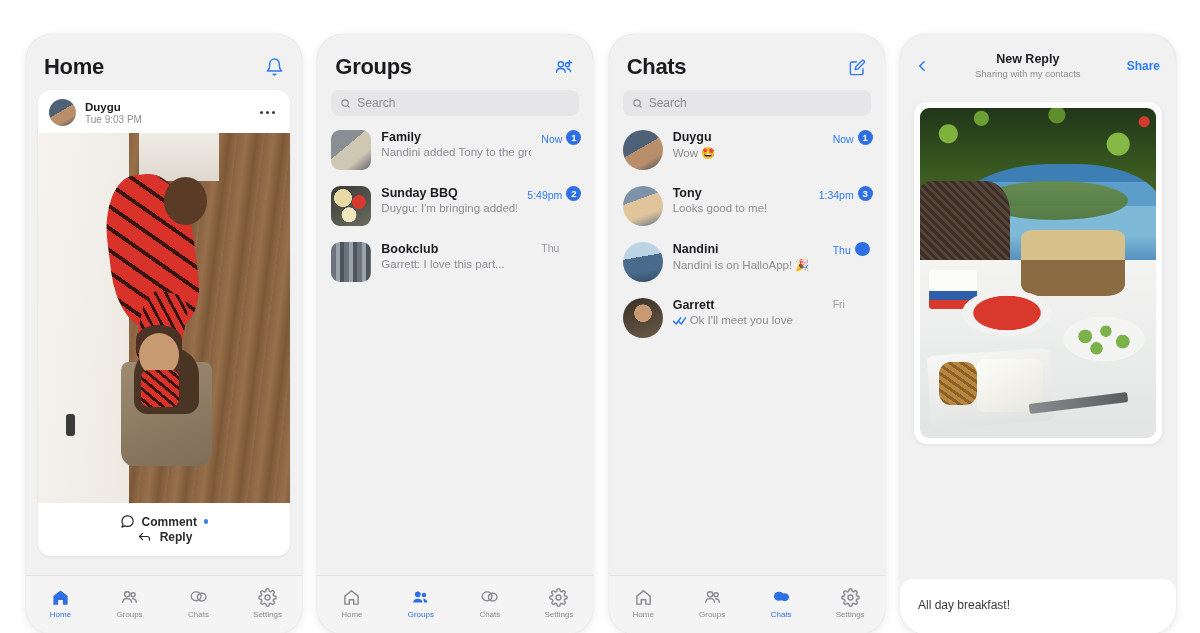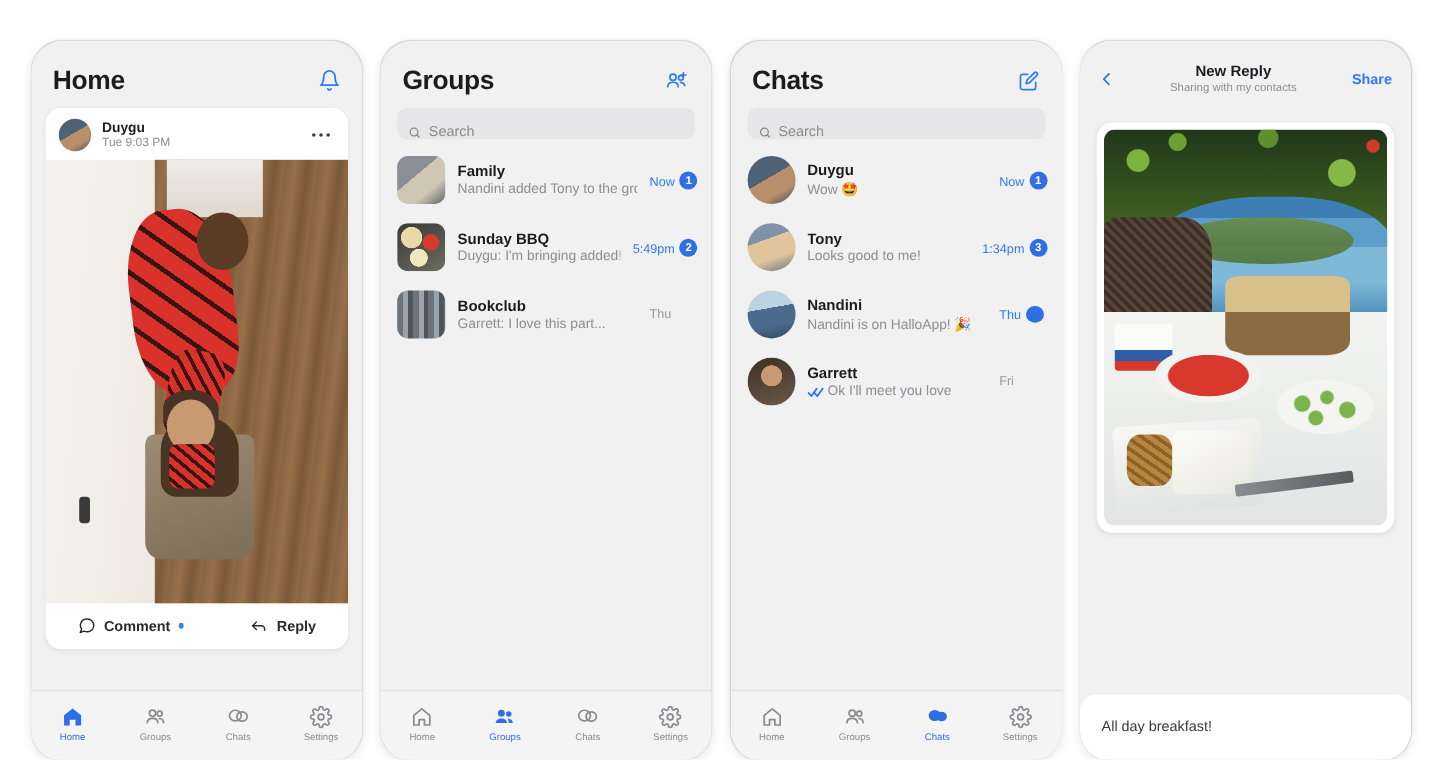--- a/index.html
+++ b/index.html
@@ -52,32 +52,32 @@
   }
   .hdr-icon { line-height: 0; cursor: pointer; }
 
   
   .search {
     margin: 4px 14px 6px 14px;
     height: 26px;
     background: #e6e6e8;
     border-radius: 8px;
     display: flex;
-    align-items: flex-end;
+    align-items: center;
     padding: 0 9px;
     gap: 6px;
     flex: 0 0 auto;
   }
   .search-ph { font-size: 12px; color: #8b8b90; }
 
   
   .list { flex: 1 1 auto; overflow: hidden; }
   .row {
     display: flex;
-    align-items: center;
+    align-items: flex-start;
     padding: 8px 12px 8px 14px;
     gap: 10px;
   }
   .av {
     width: 40px; height: 40px;
     flex: 0 0 auto;
     border-radius: 9px;
     overflow: hidden;
     position: relative;
     background: #cfcfd4;
@@ -145,20 +145,21 @@
   .post-av { width: 27px; height: 27px; border-radius: 50%; overflow: hidden; flex:0 0 auto; }
   .post-who { flex: 1 1 auto; }
   .post-name { font-size: 11.5px; font-weight: bold; color: #1c1c1e; }
   .post-time { font-size: 10px; color: #8d8d92; margin-top: 1px; }
   .post-more { display: flex; gap: 2.5px; padding: 4px; cursor: pointer; }
   .post-more i { width: 3.5px; height: 3.5px; border-radius: 50%; background: #3a3a3c; display:block; }
   .post-photo { height: 370px; position: relative; overflow: hidden; }
   .post-actions {
     display: flex; align-items: center; justify-content: space-around;
     padding: 11px 0 12px 0;
+    flex-direction: column;
   }
   .pact { display: flex; align-items: center; gap: 7px; cursor: pointer; }
   .pact-label { font-size: 12px; font-weight: bold; color: #2b2b2e; }
   .bluedot { width: 4.5px; height: 4.5px; border-radius: 50%; background: #3b7df4; display:block; }
 
   
   .np-hdr {
     display: flex; align-items: center; justify-content: space-between;
     padding: 18px 16px 8px 16px; flex: 0 0 auto;
   }

